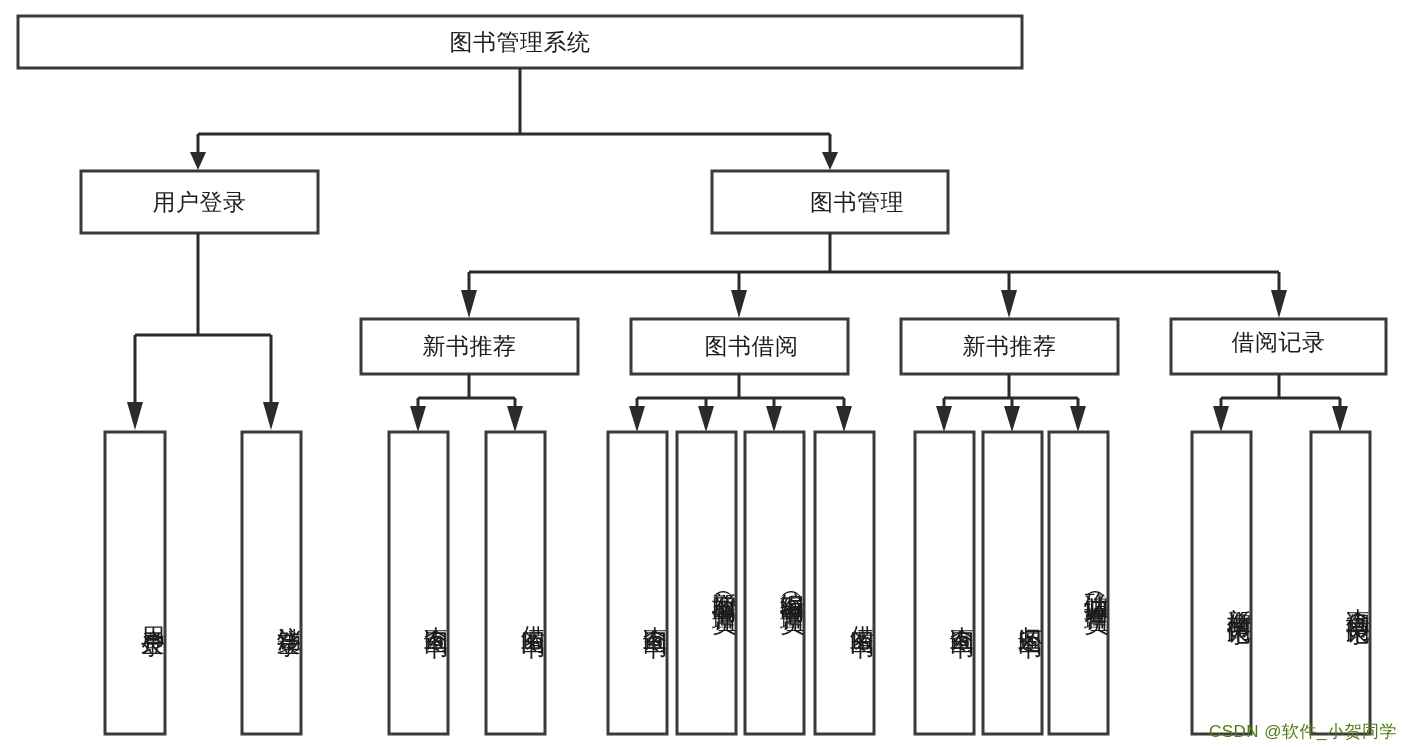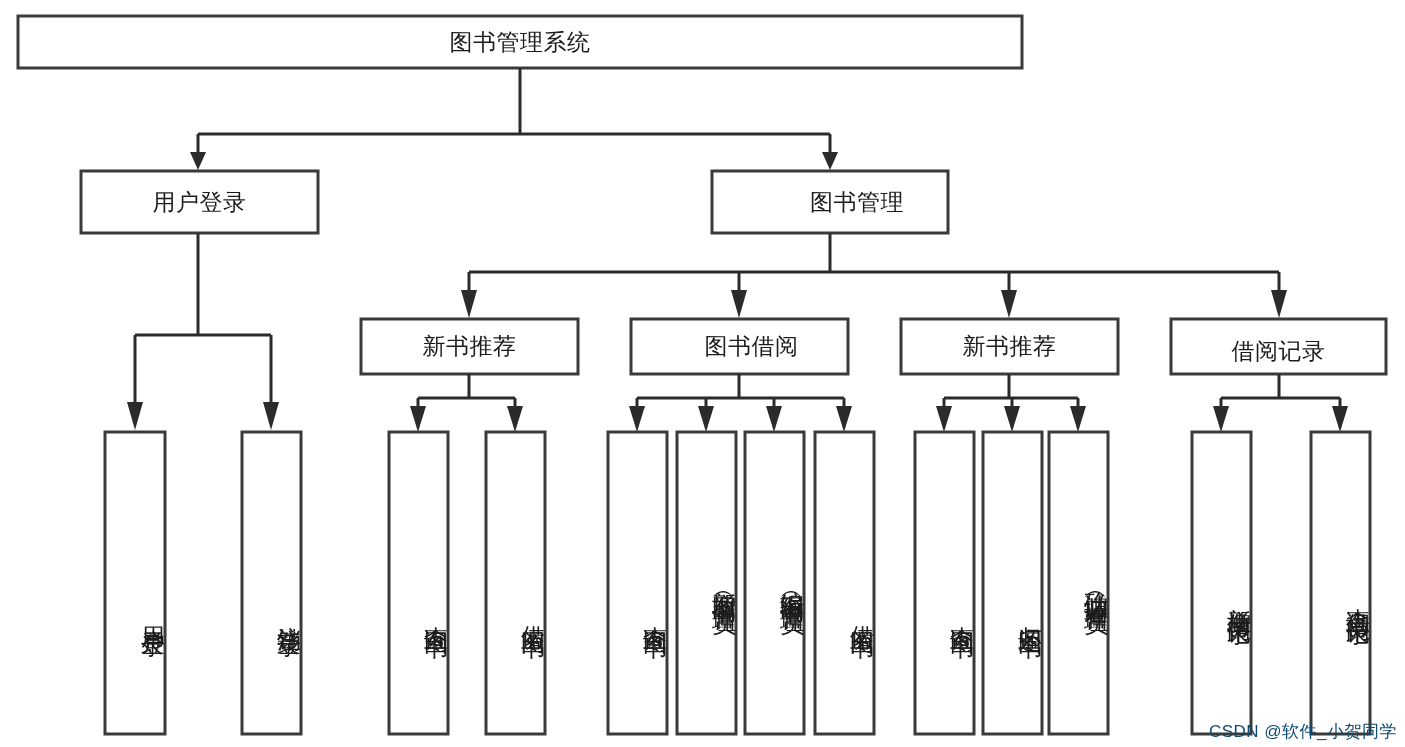--- a/index.html
+++ b/index.html
@@ -64,21 +64,21 @@
     font-size: 24px;
     letter-spacing: 3px;
     line-height: 1.0;
     pointer-events: none;
   }
   .watermark {
     position: absolute;
     right: 8px;
     bottom: 4px;
     font-size: 17px;
-    color: #0c4a6e;
+    color: #4d7c0f;
     letter-spacing: 0.5px;
     white-space: nowrap;
     pointer-events: none;
   }
 </style>
 </head>
 <body>
 
 <div id="diagram-root">
 
@@ -176,21 +176,21 @@
   </svg>
 
   <div class="node-label-h" style="left:18px; top:16px; width:1004px; height:52px;">图书管理系统</div>
 
   <div class="node-label-h" style="left:81px; top:171px; width:237px; height:62px;">用户登录</div>
   <div class="node-label-h" style="left:712px; top:171px; width:236px; height:62px;margin-left:27px;">图书管理</div>
 
   <div class="node-label-h" style="left:361px; top:319px; width:217px; height:55px;text-align:right;">新书推荐</div>
   <div class="node-label-h" style="left:631px; top:319px; width:217px; height:55px;margin-left:12px;">图书借阅</div>
   <div class="node-label-h" style="left:901px; top:319px; width:217px; height:55px;">新书推荐</div>
-  <div class="node-label-h" style="left:1171px; top:324px; width:215px; height:55px;">借阅记录</div>
+  <div class="node-label-h" style="left:1171px; top:315px; width:215px; height:55px;">借阅记录</div>
 
   <div class="node-label-v" style="left:105px; top:500px; width:60px; height:226px;">用户登录</div>
   <div class="node-label-v" style="left:242px; top:500px; width:59px; height:226px;">注销登录</div>
 
   <div class="node-label-v" style="left:389px; top:500px; width:59px; height:226px;">查询图书</div>
   <div class="node-label-v" style="left:486px; top:500px; width:59px; height:226px;">借阅图书</div>
 
   <div class="node-label-v" style="left:608px; top:500px; width:59px; height:226px;">查询图书</div>
   <div class="node-label-v" style="left:677px; top:440px; width:59px; height:290px;">新增图书（管理员）</div>
   <div class="node-label-v" style="left:745px; top:440px; width:59px; height:290px;">编辑图书（管理员）</div>

